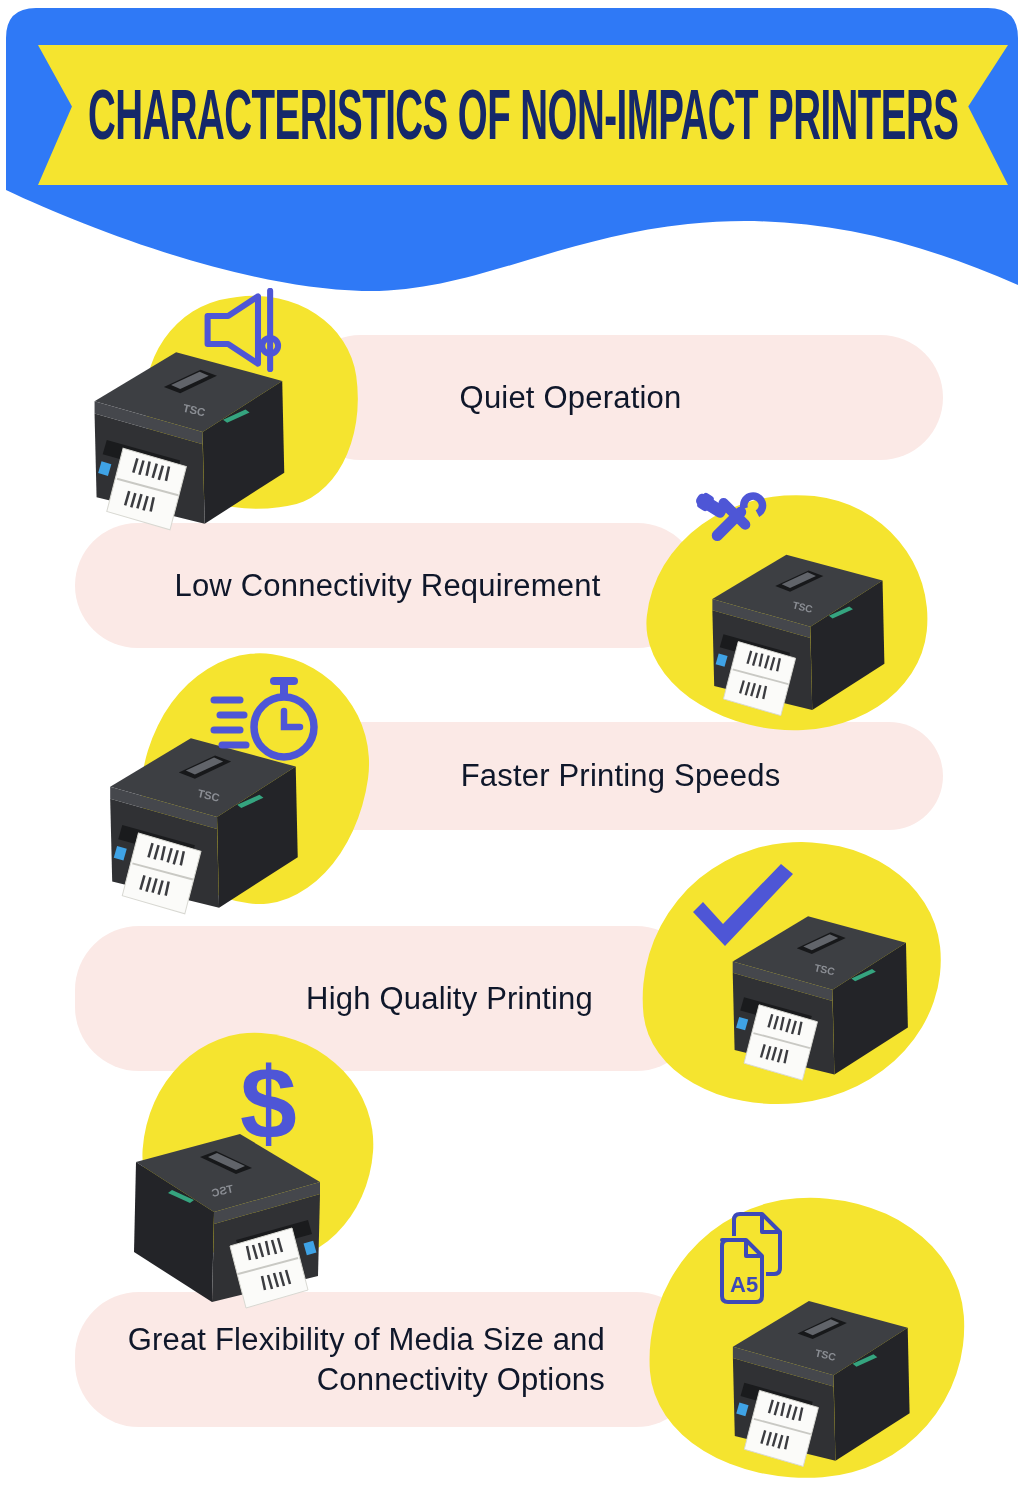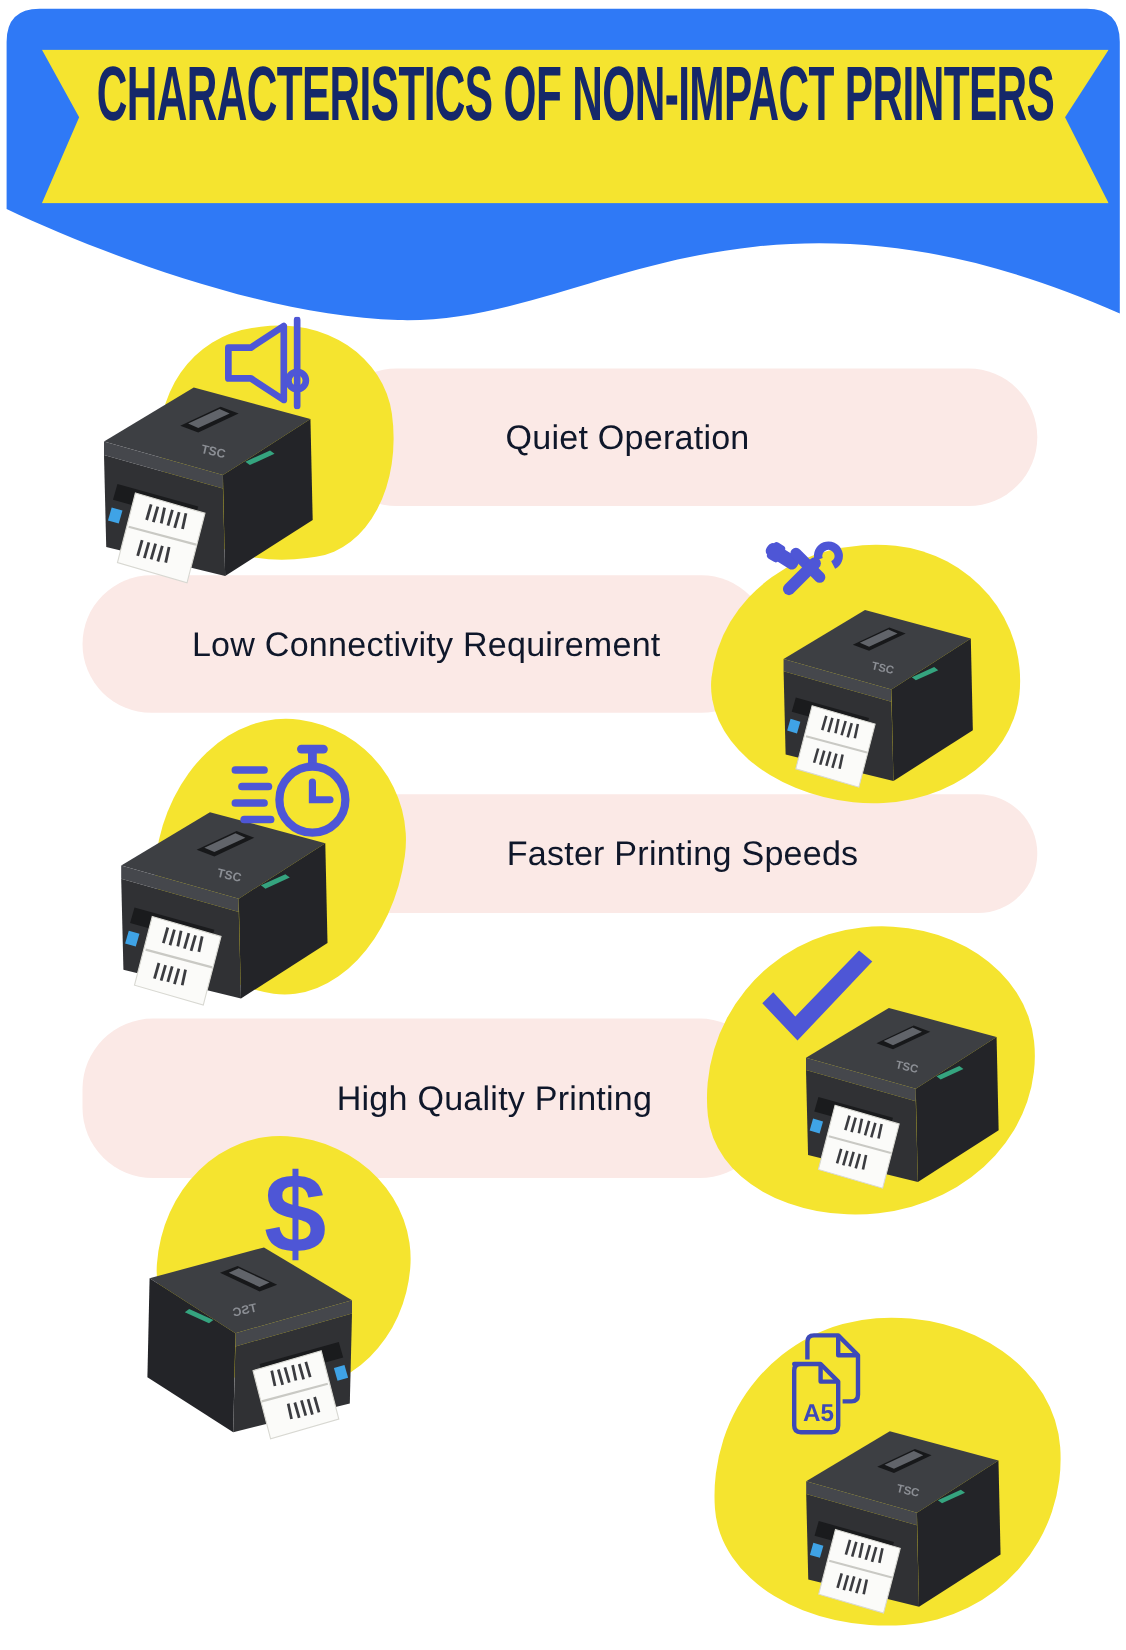--- a/index.html
+++ b/index.html
@@ -7,21 +7,21 @@
     position:relative;width:1024px;height:1500px;margin:0 auto;
     background:#ffffff;overflow:hidden;
     font-family:"Liberation Sans", sans-serif;
   }
   
   .header-wave{position:absolute;left:0;top:0;width:1024px;height:310px;z-index:1;}
   .banner{
     position:absolute;left:38px;top:45px;width:970px;height:140px;z-index:2;
     background:#f5e42f;
     clip-path:polygon(0 0,100% 0,95.9% 44%,100% 100%,0 100%,3.5% 44%);
-    display:flex;justify-content:center;
+    display:flex;align-items:center;justify-content:center;
   }
   .page-title{
     margin:0;font-size:70px;font-weight:700;color:#15286a;
     letter-spacing:-1px;white-space:nowrap;
     transform:scaleX(0.55);transform-origin:center center;
   }
   
   .pill{
     position:absolute;background:#fbe9e6;border-radius:64px;z-index:2;
     display:flex;align-items:center;justify-content:center;
@@ -90,20 +90,26 @@
   </div>
   <div class="pill pill2">
     <span class="pill-label">Low Connectivity Requirement</span>
   </div>
   <div class="pill pill3">
     <span class="pill-label">Faster Printing Speeds</span>
   </div>
   <div class="pill pill4">
     <span class="pill-label">High Quality Printing</span>
   </div>
+  <div class="pill pill6">
+    <span class="pill-label">
+      <span>Great Flexibility of Media Size and</span><br>
+      <span>Connectivity Options</span>
+    </span>
+  </div>
 
   <div class="blob blob1"></div>
   <div class="blob blob2"></div>
   <div class="blob blob3"></div>
   <div class="blob blob4"></div>
   <div class="blob blob5"></div>
   <div class="blob blob6"></div>
 
   <svg width="0" height="0" style="position:absolute" aria-hidden="true">
     <defs>

